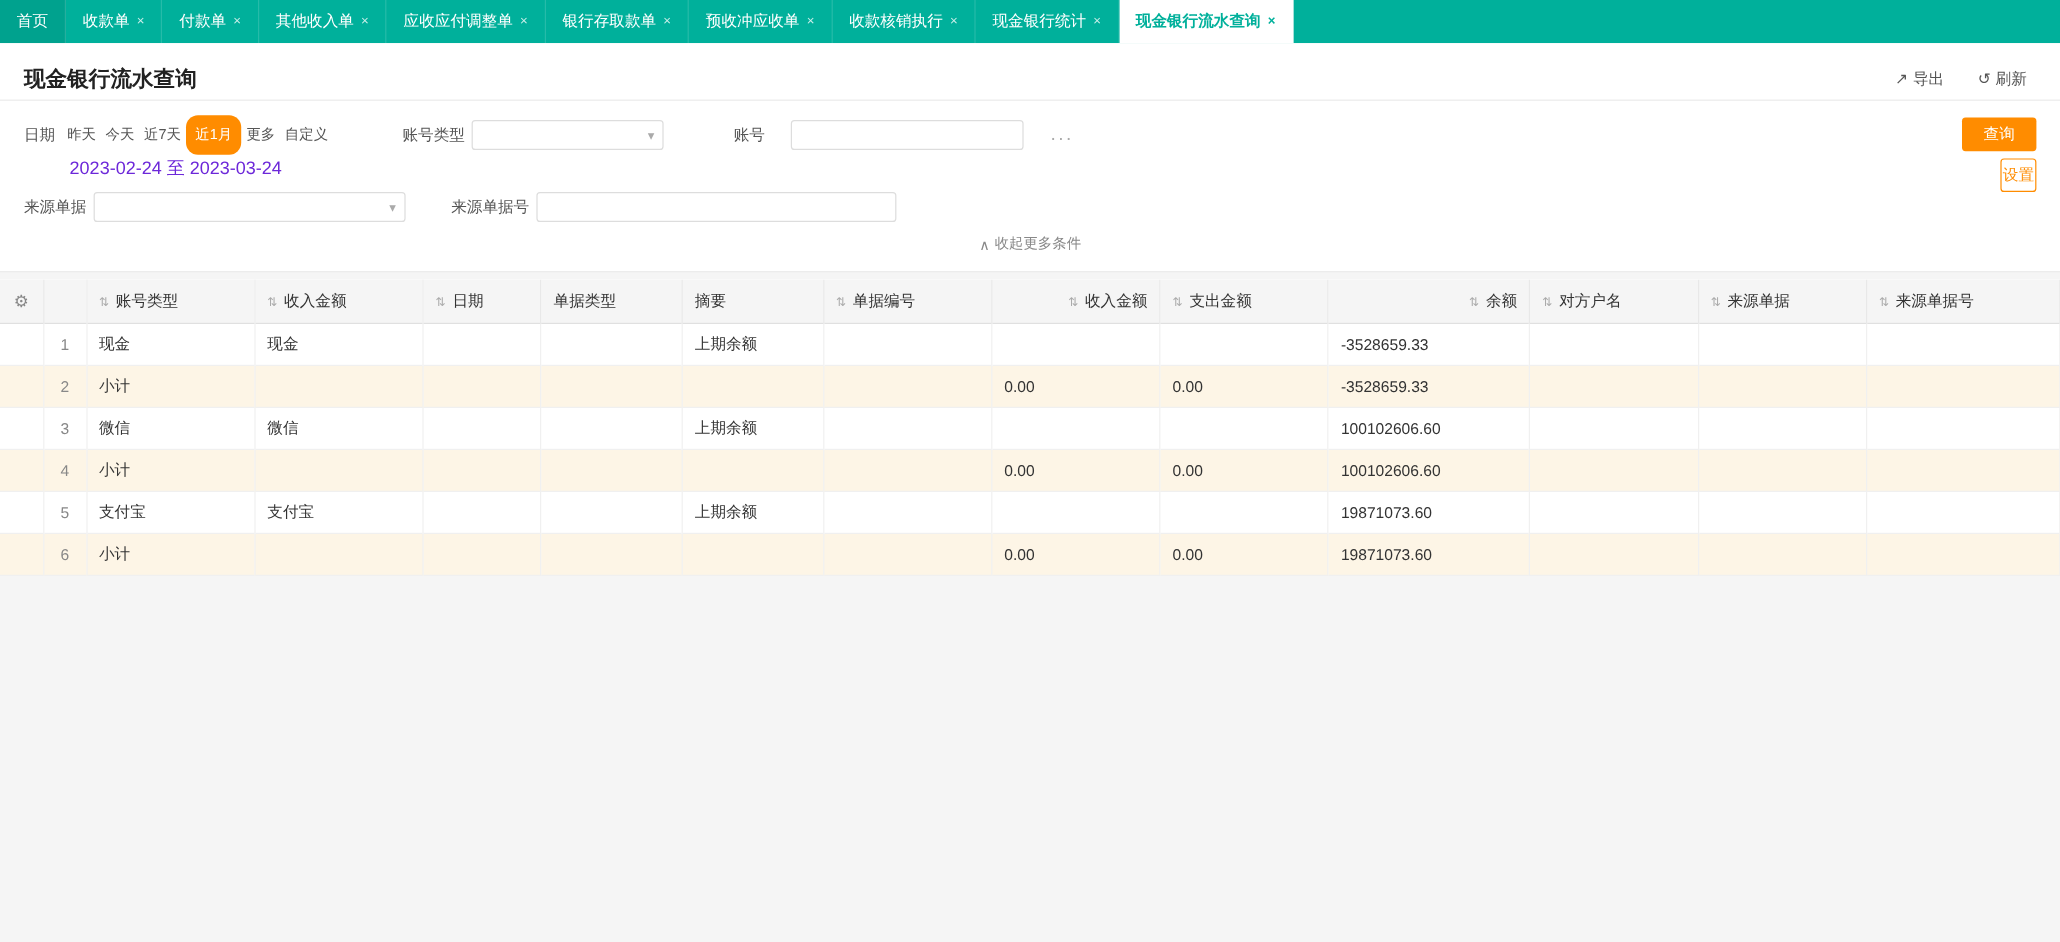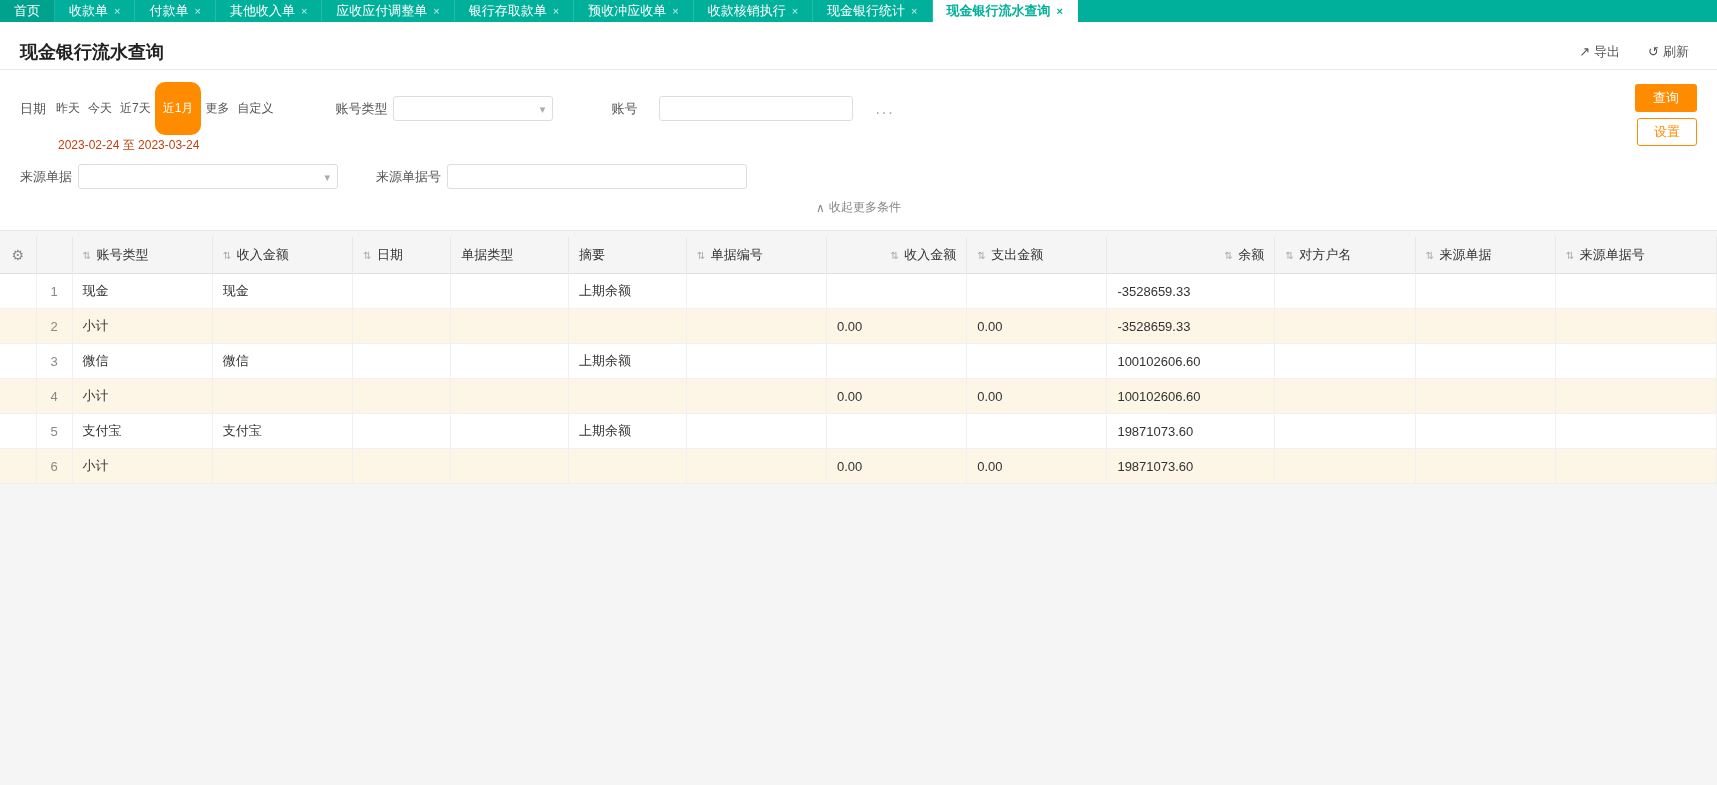--- a/index.html
+++ b/index.html
@@ -3,21 +3,21 @@
   <meta charset="utf-8">
   <style>
     * { box-sizing: border-box; margin: 0; padding: 0; }
     body { font-family: 'Microsoft YaHei', Arial, sans-serif; font-size: 13px; background: #f5f5f5; color: #333; }
 
     
     .top-nav {
       background: #00b09b;
       display: flex;
       align-items: center;
-      height: 22px;
+      height: 36px;
       padding: 0 0;
       overflow: hidden;
     }
     .nav-item {
       display: flex;
       align-items: center;
       height: 36px;
       padding: 0 14px;
       color: #fff;
       font-size: 13px;
@@ -87,25 +87,25 @@
       font-size: 12px;
       color: #555;
       cursor: pointer;
       padding: 1px 4px;
       border-radius: 2px;
     }
     .date-btn.active {
       background: #ff8c00;
       color: #fff;
       border-radius: 10px;
-      padding: 18px 8px;
+      padding: 8px 8px;
     }
     .date-range {
-      font-size: 12px;
-      color: #c2410c;
+      font-size: 15px;
+      color: #6d28d9;
       margin-left: 6px;
     }
     .filter-select {
       border: 1px solid #ddd;
       border-radius: 3px;
       padding: 4px 28px 4px 8px;
       font-size: 13px;
       color: #333;
       background: #fff;
       min-width: 160px;
@@ -143,21 +143,21 @@
       padding: 5px 18px;
       font-size: 13px;
       cursor: pointer;
       white-space: nowrap;
     }
     .btn-settings {
       background: #fff;
       color: #ff8c00;
       border: 1px solid #ff8c00;
       border-radius: 3px;
-      padding: 4px 16px;
+      padding: 4px 1px;
       font-size: 13px;
       cursor: pointer;
       white-space: nowrap;
     }
     .more-dots {
       color: #aaa;
       font-size: 16px;
       cursor: pointer;
       letter-spacing: 2px;
     }

